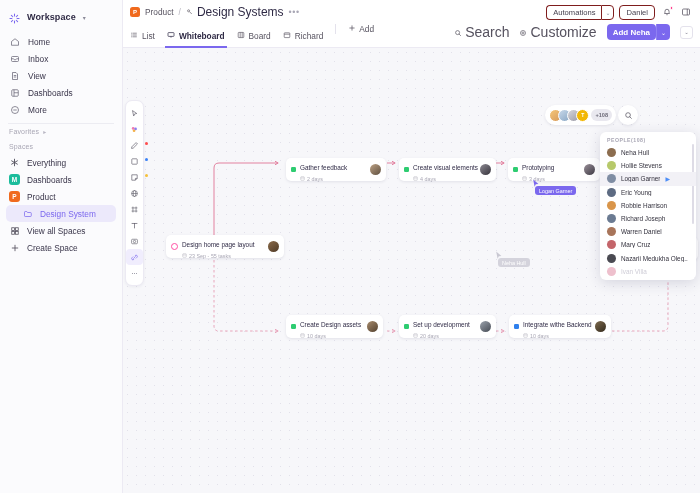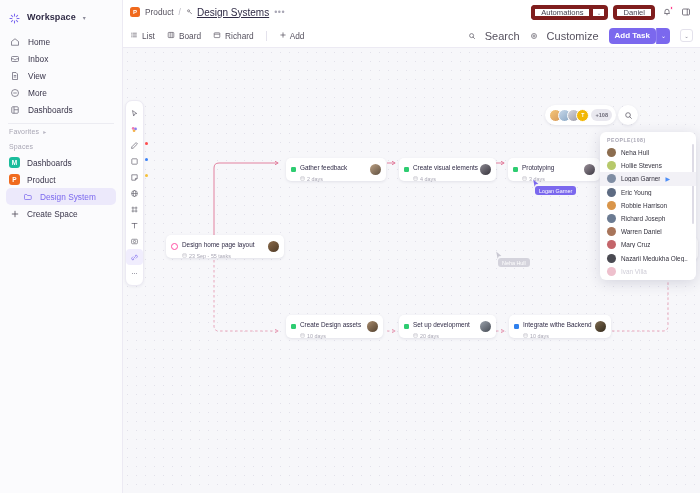--- a/index.html
+++ b/index.html
@@ -70,48 +70,48 @@
     padding: 0 7px; border-bottom: 0px;
     gap: 5px;
   }
   .crumb-logo {
     width: 10px; height: 10px; border-radius: 2.5px; background: #f06a1e;
     color: #fff; font-size: 6px; font-weight: bold;
     display:flex; align-items:center; justify-content:center;
   }
   .crumb { font-size: 8.3px; color: #56525f; }
   .crumb-sep { font-size: 8.3px; color: #b5b3bd; }
-  .crumb-cur { font-size: 10px; color: #2f2a45; display:flex; align-items:flex-start; gap:3px;text-decoration:underline;}
+  .crumb-cur { font-size: 12px; color: #2f2a45; display:flex; align-items:flex-start; gap:3px;}
   .crumb-dots { font-size: 9px; color: #a9a7b5; letter-spacing:.5px;}
   .spacer { flex: 1; }
 
   .btn-out {
-    height: 15px; border: 4px solid #7f1d1d; border-radius: 4px;
+    height: 15px; border: 1px solid #7f1d1d; border-radius: 4px;
     font-size: 7.6px; color: #45414f; display: flex; align-items: center;
     padding: 0 6px; background: #fff;
   }
   .btn-split { display: flex; align-items: stretch; }
   .btn-split .l { border-radius: 4px 0 0 4px; border-right: none; }
   .btn-split .r { border-radius: 0 4px 4px 0; padding: 0 3px; color:#8b8a99; font-size:6px;}
   .ic-btn { width: 14px; height: 14px; display:flex; align-items:center; justify-content:center; position:relative;}
 
   .tabbar {
-    height: 24px; display: flex; align-items: center;
+    height: 24px; display: flex; align-items: flex-start;
     padding: 0 7px; gap: 12px; border-bottom: 1px solid #eceaf3;
     position: relative;
   }
   .tab { display: flex; align-items: center; gap: 4px; font-size: 8.3px; color: #56525f; height: 24px; position: relative;}
   .tab.active { color: #2f2a45; font-weight: bold; }
   .tab.active::after {
     content:''; position:absolute; left:-2px; right:-2px; bottom:0; height:1.6px; background:#7b68ee;
   }
   .tab-div { width:1px; height:10px; background:#e4e2ec; }
   .tab-add { display:flex; align-items:center; gap:3px; font-size:8.3px; color:#56525f;}
   .right-tools { display:flex; align-items:center; gap:10px; }
-  .tool-lnk { display:flex; align-items:center; gap:9px; font-size:11px; color:#56525f;}
+  .tool-lnk { display:flex; align-items:center; gap:3px; font-size:14px; color:#56525f;}
   .addtask {
     background:#7b68ee; color:#fff; font-size:8px; font-weight:bold;
     height:16px; border-radius:4px; display:flex; align-items:center; padding:0 6px;
   }
   .addtask-c { background:#7b68ee; color:#fff; font-size:6px; height:16px; border-radius:0 4px 4px 0;
     display:flex; align-items:center; padding:0 4px; border-left:1px solid #9080f2; }
   .chev-btn { width:13px; height:13px; border:1px solid #e4e2ec; border-radius:3px; display:flex;
     align-items:center; justify-content:center; font-size:5.5px; color:#8b8a99;}
 
   
@@ -235,65 +235,84 @@
           <svg width="10" height="10" viewBox="0 0 20 20" fill="none" stroke="#6a6777" stroke-width="1.5">
             <path d="M5 3h7l3 3v11H5z" stroke-linejoin="round"></path>
               <path d="M7.5 9h5M7.5 12h5"></path>
           </svg>
         </span>
         <span>View</span>
       </div>
       <div class="nav-item">
         <span class="ic">
           <svg width="10" height="10" viewBox="0 0 20 20" fill="none" stroke="#6a6777" stroke-width="1.5">
-            <circle cx="10" cy="10" r="7"></circle>
-              <path d="M6.5 10h7"></path>
-          </svg>
-        </span>
-        <span>More</span>
+            <rect x="3.5" y="3.5" width="13" height="13" rx="2"></rect>
+              <path d="M8 3.5v13M8 9.5h8.5"></path>
+          </svg>
+        </span>
+        <span>Dashboards</span>
       </div>
       <div class="nav-item">
         <span class="ic">
           <svg width="10" height="10" viewBox="0 0 20 20" fill="none" stroke="#6a6777" stroke-width="1.5">
-            <rect x="3.5" y="3.5" width="13" height="13" rx="2"></rect>
-              <path d="M8 3.5v13M8 9.5h8.5"></path>
-          </svg>
-        </span>
-        <span>Dashboards</span>
+            <circle cx="10" cy="10" r="7"></circle>
+              <path d="M6.5 10h7"></path>
+          </svg>
+        </span>
+        <span>More</span>
       </div>
     </nav>
 
     <div class="sb-sep"></div>
 
     <div class="sec-label">
       <span>Favorites</span>
       <span class="chev">▸</span>
     </div>
 
     <div class="sec-label">
       <span>Spaces</span>
     </div>
 
+    <div class="space-item">
+      <span class="sq" style="background:transparent">
+        <svg width="11" height="11" viewBox="0 0 20 20" stroke="#55525f" stroke-width="1.7" stroke-linecap="round">
+          <path d="M10 4v12M4.8 7l10.4 6M15.2 7L4.8 13"></path>
+        </svg>
+      </span>
+      <span>Everything</span>
+    </div>
     <div class="space-item">
       <span class="sq" style="background:#1bbc9c">M</span>
       <span>Dashboards</span>
     </div>
     <div class="space-item">
       <span class="sq" style="background:#f06a1e">P</span>
       <span>Product</span>
     </div>
     <div class="space-item active">
       <span class="sq folder-ic" style="background:transparent">
         <svg width="10" height="10" viewBox="0 0 20 20" fill="none" stroke="#7b68ee" stroke-width="1.5" stroke-linejoin="round">
           <path d="M3 6.5a1.5 1.5 0 0 1 1.5-1.5h3l1.5 2h6A1.5 1.5 0 0 1 16.5 8.5v5A1.5 1.5 0 0 1 15 15H4.5A1.5 1.5 0 0 1 3 13.5z"></path>
         </svg>
       </span>
       <span>Design System</span>
     </div>
 
+    <div class="space-item">
+      <span class="sq" style="background:transparent">
+        <svg width="10" height="10" viewBox="0 0 20 20" fill="none" stroke="#55525f" stroke-width="1.6">
+          <rect x="3.5" y="3.5" width="5.5" height="5.5"></rect>
+            <rect x="11" y="3.5" width="5.5" height="5.5"></rect>
+          <rect x="3.5" y="11" width="5.5" height="5.5"></rect>
+            <rect x="11" y="11" width="5.5" height="5.5"></rect>
+        </svg>
+      </span>
+      <span>View all Spaces</span>
+    </div>
     <div class="space-item">
       <span class="sq" style="background:transparent">
         <svg width="10" height="10" viewBox="0 0 20 20" stroke="#55525f" stroke-width="1.7" stroke-linecap="round">
           <path d="M10 4.5v11M4.5 10h11"></path>
         </svg>
       </span>
       <span>Create Space</span>
     </div>
   </aside>
 
@@ -338,20 +357,29 @@
 
     <div class="tabbar">
       <div class="tab">
         <span>
           <svg width="8" height="8" viewBox="0 0 20 20" stroke="#56525f" stroke-width="1.6" stroke-linecap="round">
             <path d="M7 5.5h9M7 10h9M7 14.5h9M3.6 5.5h.1M3.6 10h.1M3.6 14.5h.1"></path>
           </svg>
         </span>
         <span>List</span>
       </div>
+      <div class="tab active">
+        <span>
+          <svg width="8" height="8" viewBox="0 0 20 20" fill="none" stroke="#2f2a45" stroke-width="1.8">
+            <rect x="2.5" y="4" width="15" height="9.5" rx="1.5"></rect>
+              <path d="M10 13.5v3"></path>
+          </svg>
+        </span>
+        <span>Whiteboard</span>
+      </div>
       <div class="tab">
         <span>
           <svg width="8" height="8" viewBox="0 0 20 20" fill="none" stroke="#56525f" stroke-width="1.6">
             <rect x="3" y="3.5" width="14" height="13" rx="1.5"></rect>
               <path d="M8 3.5v13M13 3.5v13"></path>
           </svg>
         </span>
         <span>Board</span>
       </div>
       <div class="tab">
@@ -388,21 +416,21 @@
         <div class="tool-lnk">
           <span>
             <svg width="8" height="8" viewBox="0 0 20 20" fill="none" stroke="#56525f" stroke-width="1.6">
               <circle cx="10" cy="10" r="2.6"></circle>
                 <circle cx="10" cy="10" r="6.3"></circle>
             </svg>
           </span>
           <span>Customize</span>
         </div>
         <span style="display:flex">
-          <span class="addtask">Add Task</span>
+          <span class="addtask">Add Neha</span>
           <span class="addtask-c">⌄</span>
         </span>
         <span class="chev-btn">⌄</span>
       </div>
     </div>
 
     <div class="canvas">
 
       <svg class="wires" viewBox="0 0 577 445" preserveAspectRatio="none">
         <defs>

